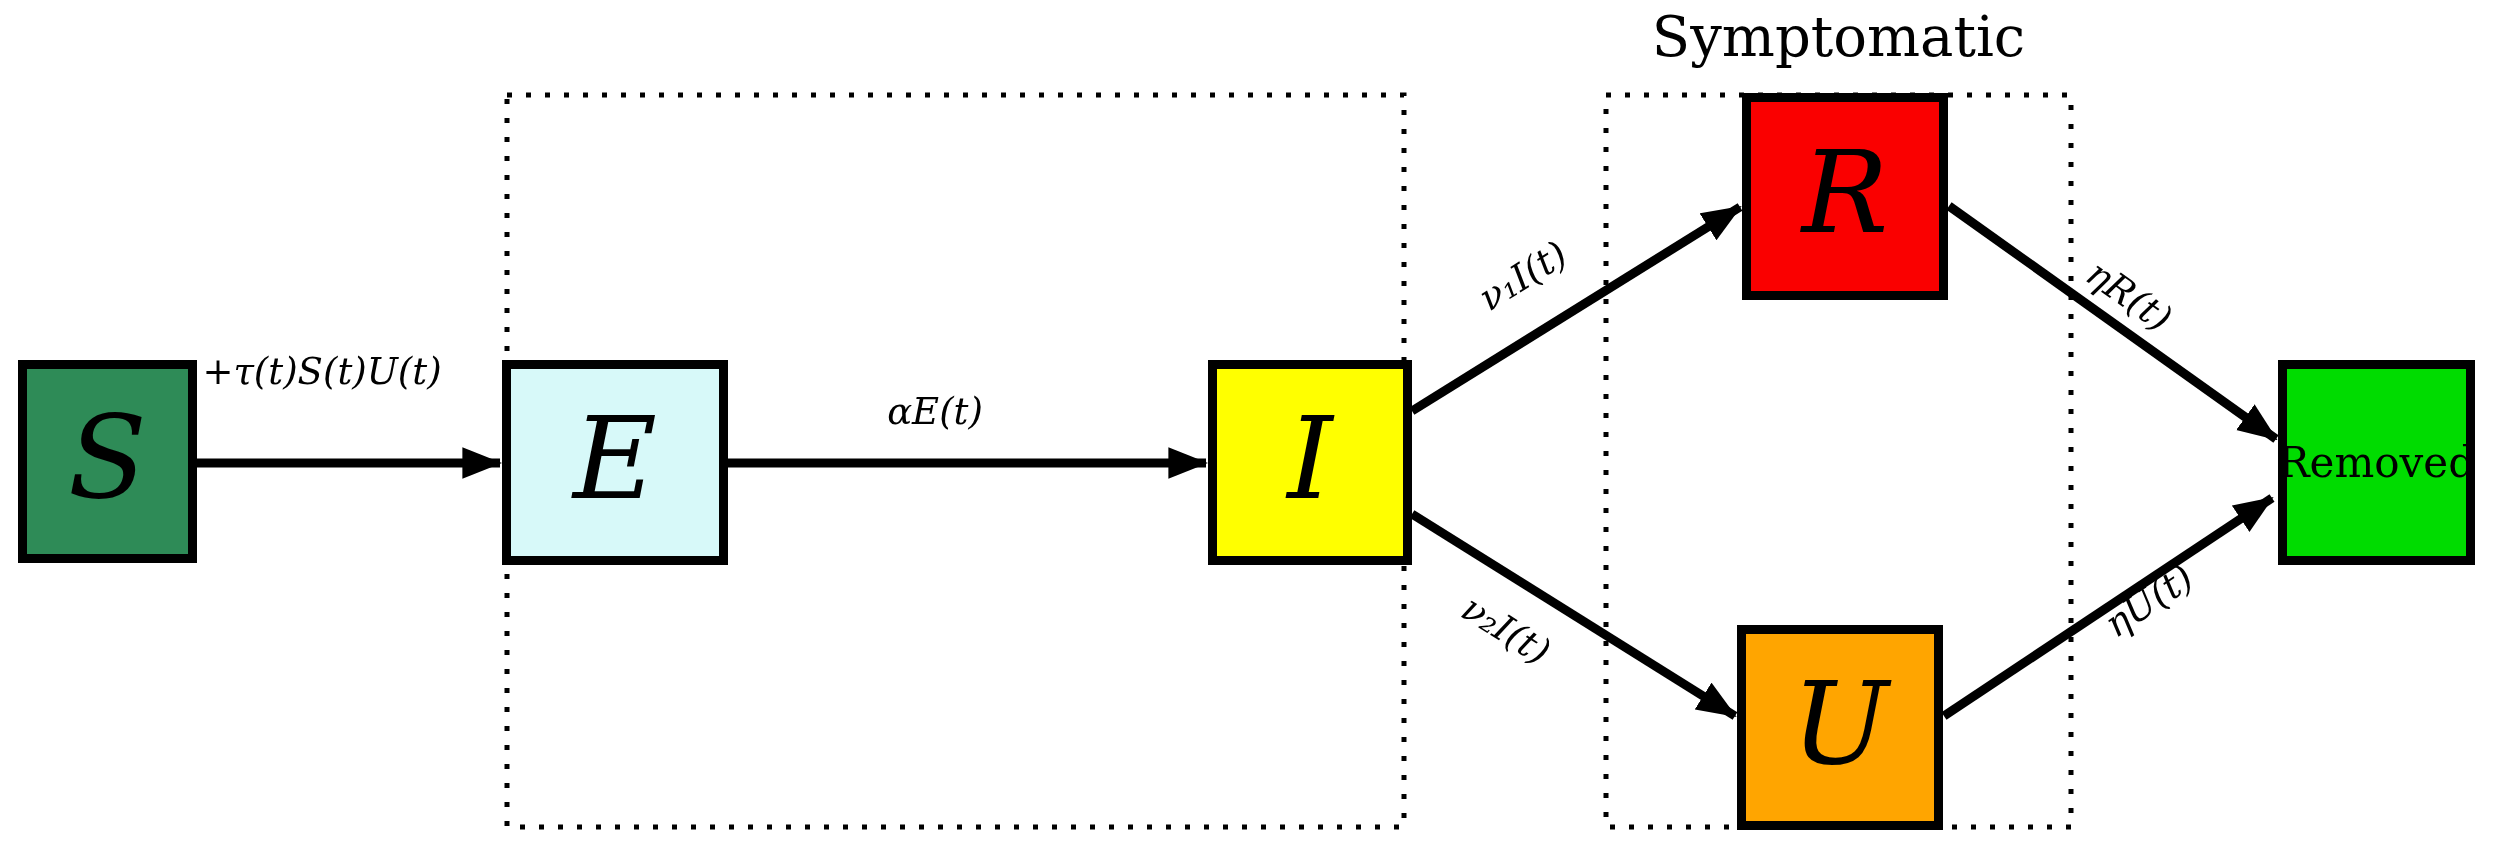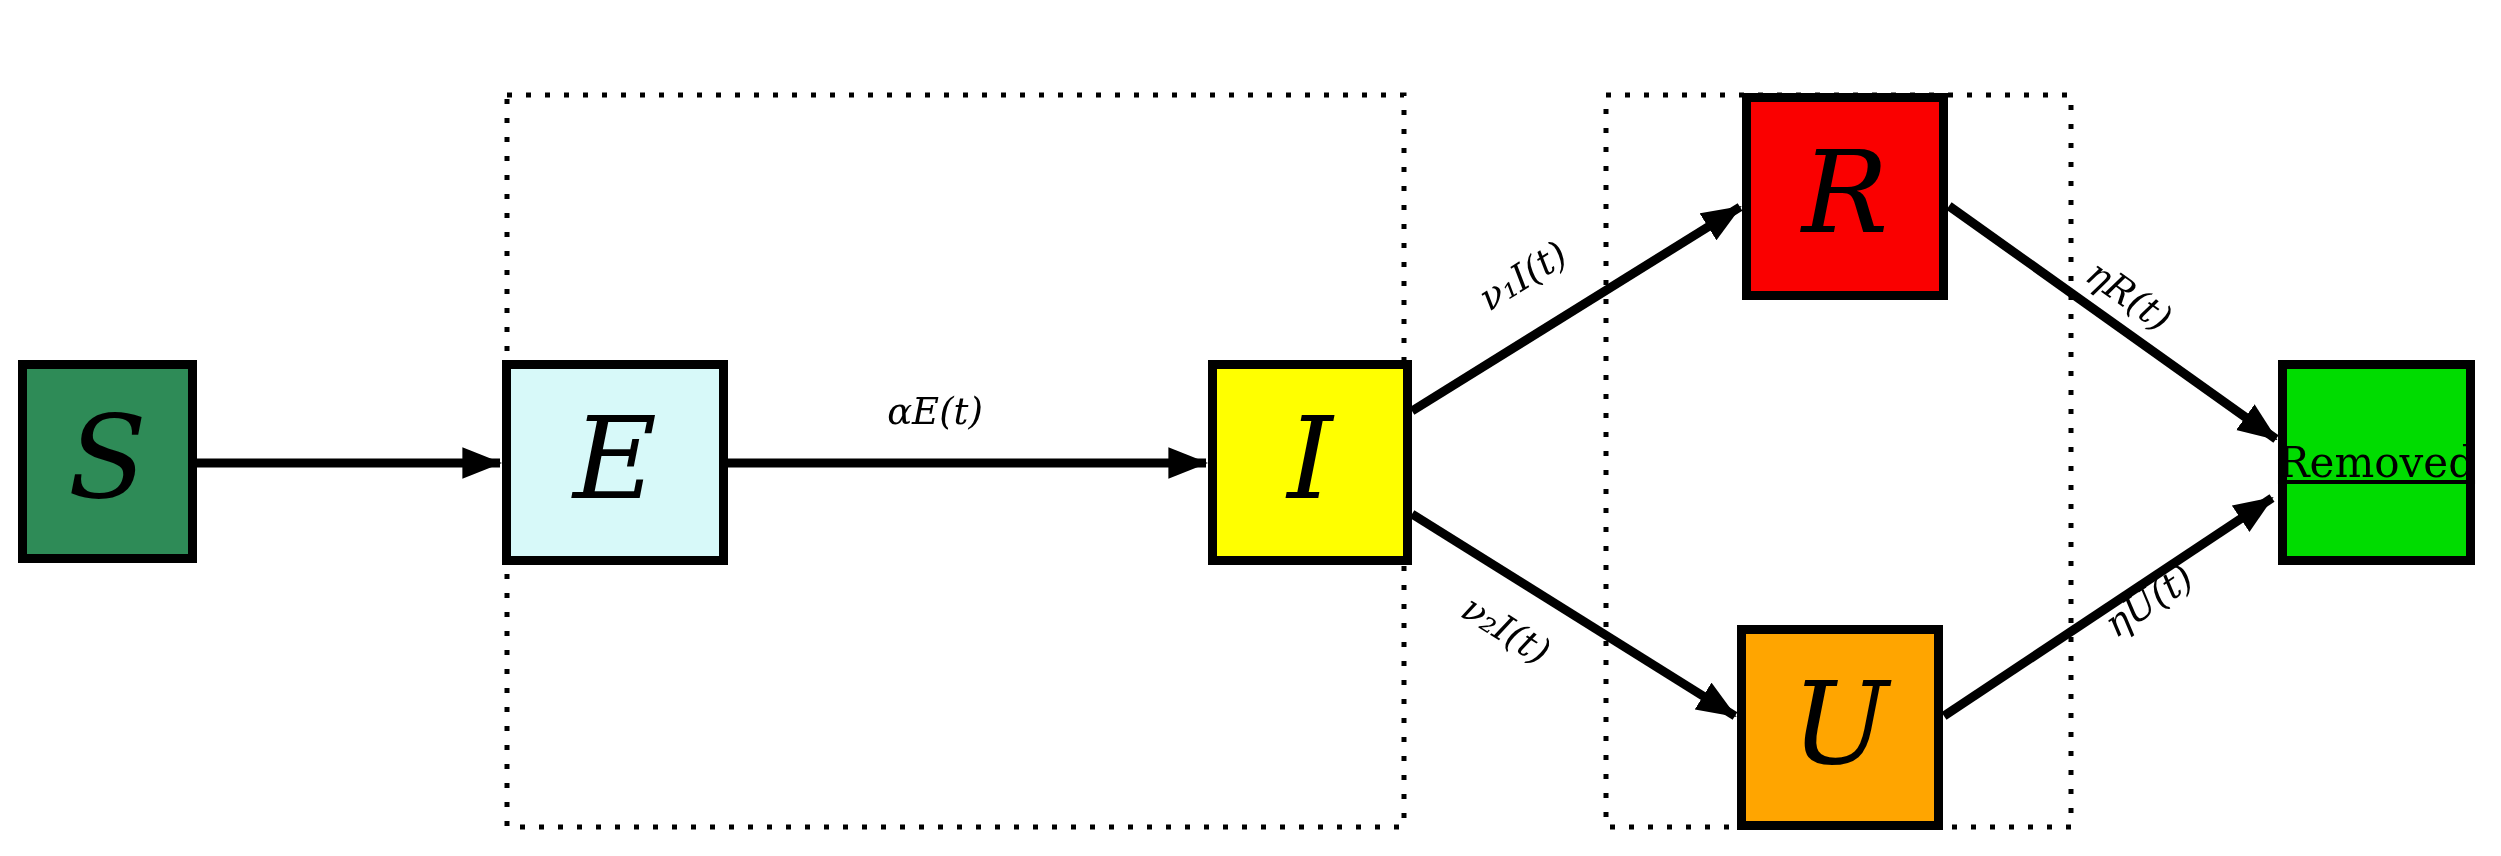--- a/index.html
+++ b/index.html
@@ -49,21 +49,20 @@
     color: #000;
     line-height: 1;
     padding-bottom: 8px;
   }
   .node .small-label {
     font-family: "DejaVu Serif", serif;
     font-style: normal;
     font-size: 42px;
     color: #000;
     line-height: 1;
-    text-decoration: underline;
   }
   .edge-label {
     position: absolute;
     z-index: 4;
     font-family: "DejaVu Serif", serif;
     font-style: italic;
     font-size: 37px;
     color: #000;
     white-space: nowrap;
   }
@@ -79,20 +78,21 @@
 </head>
 <body>
 
 <div class="canvas">
 
   <svg class="layer dotted-layer" viewBox="0 0 2501 856" xmlns="http://www.w3.org/2000/svg">
     <rect x="507" y="95" width="897" height="732" fill="none" stroke="#000" stroke-width="5" stroke-dasharray="5 14"></rect>
     <rect x="1606" y="95" width="465" height="732" fill="none" stroke="#000" stroke-width="5" stroke-dasharray="5 14"></rect>
   </svg>
 
+  <div class="group-title" style="left:1604px; top:5px; width:469px;">Symptomatic</div>
 
   <svg class="layer arrow-layer" viewBox="0 0 2501 856" xmlns="http://www.w3.org/2000/svg">
     <defs>
       <marker id="ah" viewBox="0 0 10 8" refX="9.5" refY="4" markerUnits="strokeWidth" markerWidth="4.4" markerHeight="3.6" orient="auto-start-reverse">
         <path d="M0,0 L10,4 L0,8 Z" fill="#000"></path>
       </marker>
     </defs>
     <path d="M197,463 L500,463" stroke="#000" stroke-width="9" fill="none" marker-end="url(#ah)"></path>
     <path d="M728,463 L1206,463" stroke="#000" stroke-width="9" fill="none" marker-end="url(#ah)"></path>
     <path d="M1412,411 L1740,207" stroke="#000" stroke-width="9" fill="none" marker-end="url(#ah)"></path>
@@ -119,20 +119,21 @@
 
   <div class="node" style="left: 1737px; top: 625px; width: 206px; height: 205px; background-color: rgb(255, 165, 0);">
     <span class="letter">U</span>
   </div>
 
   <div class="node" style="left: 2278px; top: 360px; width: 197px; height: 205px; background-color: rgb(0, 220, 0);">
     <span class="small-label">Removed</span>
   </div>
 
   <div class="edge-label" style="left:202px; top:350px; width:240px;">
+    <span class="line">+τ(t)S(t)U(t)</span>
   </div>
 
   <div class="edge-label centered" style="left:935px; top:411px;">αE(t)</div>
 
   <div class="edge-label rot-ir" style="left:1523px; top:276px;">ν₁I(t)</div>
 
   <div class="edge-label rot-iu" style="left:1506px; top:630px;">ν₂I(t)</div>
 
   <div class="edge-label rot-rr" style="left:2129px; top:296px;">ηR(t)</div>
 

